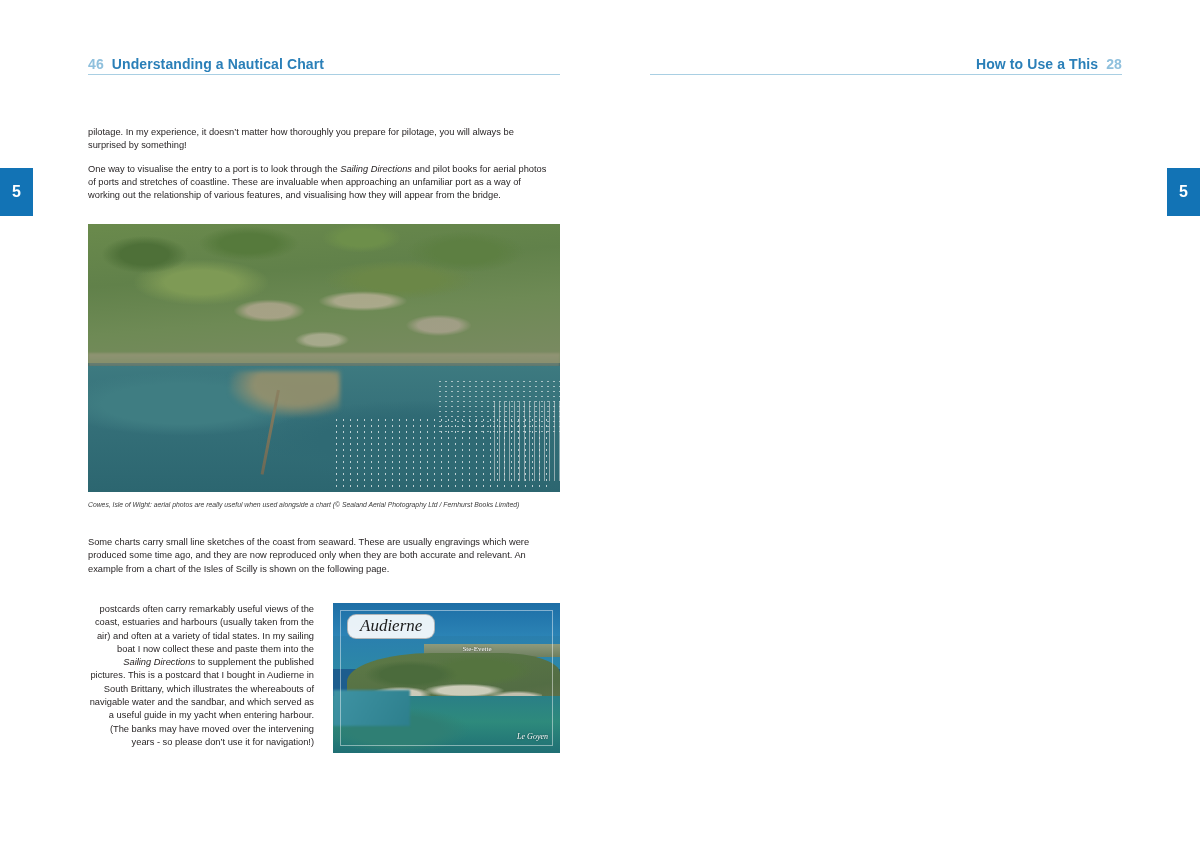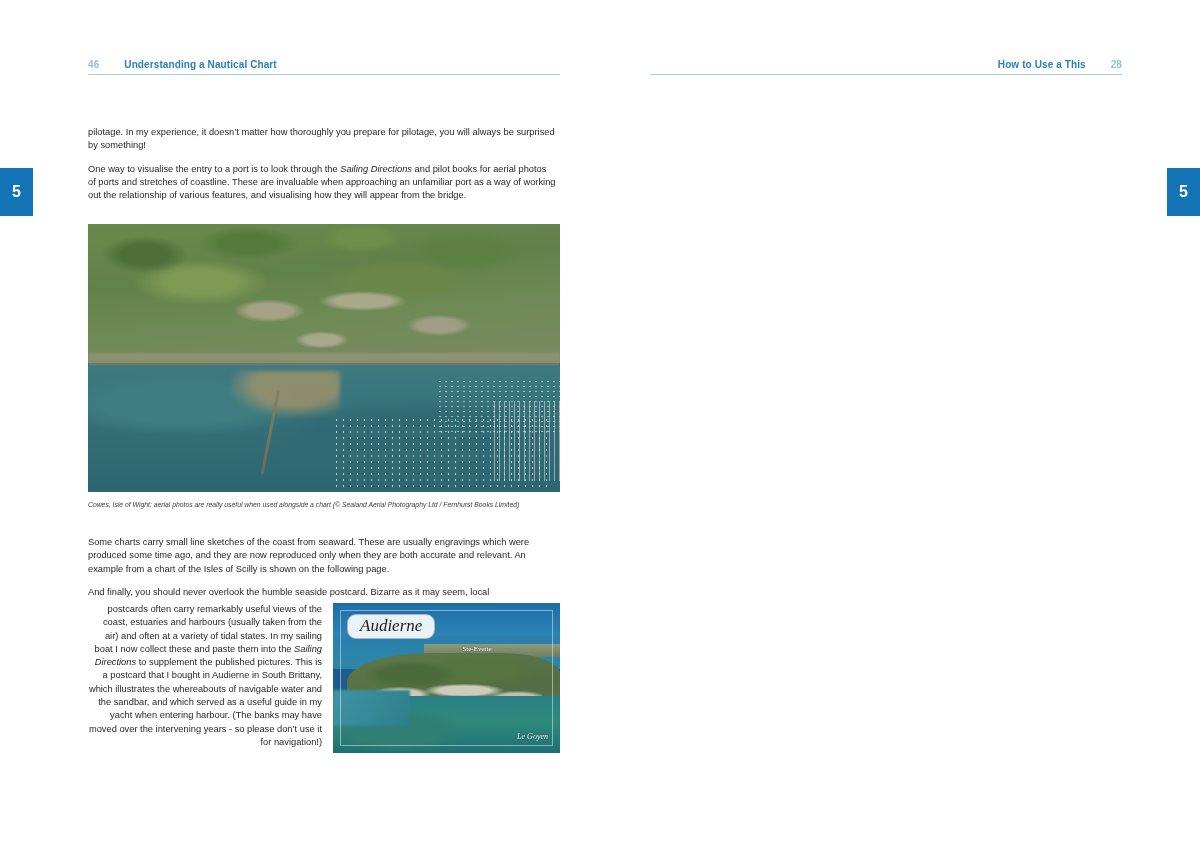--- a/index.html
+++ b/index.html
@@ -24,40 +24,40 @@
     background:#1273b5; color:#fff;
     display:flex; align-items:center; justify-content:center;
     font-size:16px; font-weight:bold; letter-spacing:0;
   }
   .chapter-tab.l { left:0px; }
   .chapter-tab.r { right:0px; }
 
   
   .runhead {
     position:absolute; top:56px; height:16px;
-    font-size:10px; color:#2a7fb8; font-weight:600;
-    display:flex; align-items:center; gap:25px;
+    font-size:14px; color:#2a7fb8; font-weight:600;
+    display:flex; align-items:flex-start; gap:8px;
     letter-spacing:.1px;
   }
   .runhead .folio { color:#8fc0dd; font-weight:600; }
   .runhead.l { left:88px; width:472px; }
   .runhead.r { right:78px; width:472px; justify-content:flex-end; }
   .runrule { position:absolute; top:74px; height:1px; background:#a9cfe3; }
   .runrule.l { left:88px; width:472px; }
   .runrule.r { right:78px; width:472px; }
 
   
   .col {
     position:absolute;
     font-size:9.3px;
     line-height:13.3px;
     color:#231f20;
     text-align:left;
   }
-  .col p { margin:0 4px 10px 0; }
+  .col p { margin:0 12px 10px 0; }
   .col p:last-child { margin-bottom:0; }
   em { font-style:italic; }
 
   .caption {
     position:absolute;
     font-size:6.8px; line-height:9.6px;
     font-style:italic; color:#3a3a3a;
   }
 
   
@@ -220,21 +220,20 @@
       <div class="cow-breakwater"></div>
       <div class="cow-moorings"></div>
       <div class="cow-moorings2"></div>
       <div class="cow-marina"></div>
     </div>
 
     <div class="caption" style="left:88px; top:500px; width:472px;">Cowes, Isle of Wight: aerial photos are really useful when used alongside a chart (© Sealand Aerial Photography Ltd / Fernhurst Books Limited)</div>
 
     <div class="col" style="left:88px; top:536px; width:472px;">
       <p>Some charts carry small line sketches of the coast from seaward. These are usually engravings which were produced some time ago, and they are now reproduced only when they are both accurate and relevant. An example from a chart of the Isles of Scilly is shown on the following page.</p>
-      <p>And finally, you should never overlook the humble seaside postcard. Bizarre as it may seem, local</p>
     </div>
 
     <div class="col" style="left:88px; top:603px; width:238px; text-align:right;">
       <p>postcards often carry remarkably useful views of the coast, estuaries and harbours (usually taken from the air) and often at a variety of tidal states. In my sailing boat I now collect these and paste them into the <em>Sailing Directions</em> to supplement the published pictures. This is a postcard that I bought in Audierne in South Brittany, which illustrates the whereabouts of navigable water and the sandbar, and which served as a useful guide in my yacht when entering harbour. (The banks may have moved over the intervening years - so please don’t use it for navigation!)</p>
     </div>
 
     <div class="postcard">
       <div class="pc-sky"></div>
       <div class="pc-sea-top"></div>
       <div class="pc-farshore"></div>

